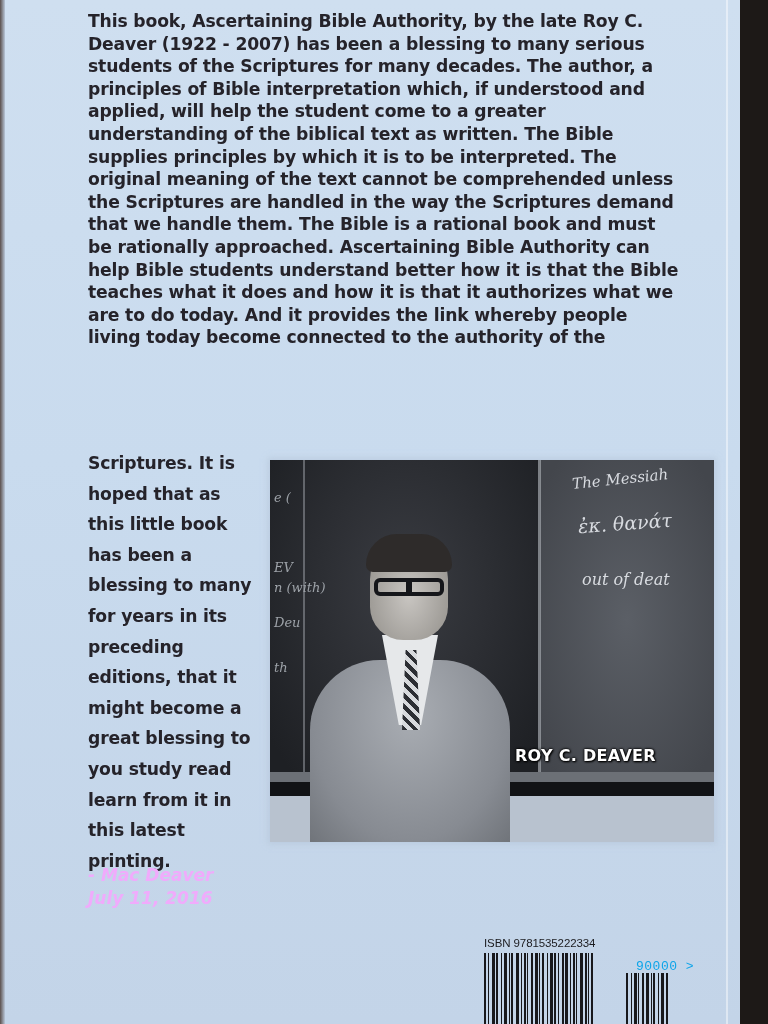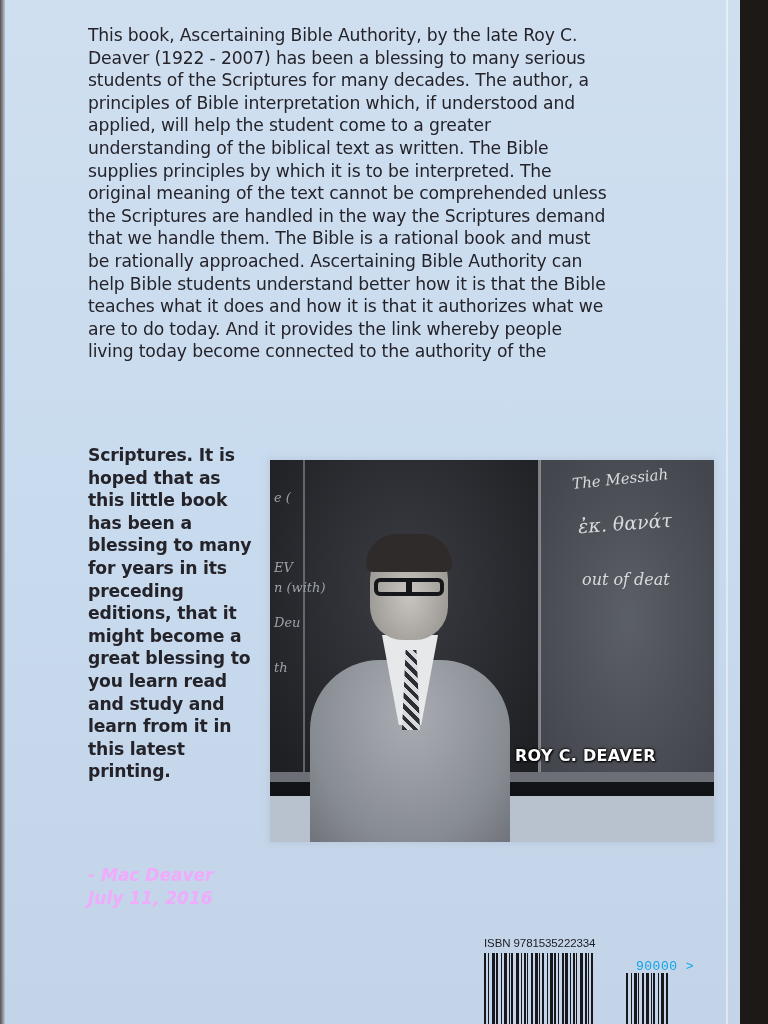--- a/index.html
+++ b/index.html
@@ -18,31 +18,31 @@
   }
   .fold-line {
     position: absolute; left: 726px; top: 0; width: 2px; height: 1024px;
     background: rgba(255,255,255,0.45);
   }
   .right-dark {
     position: absolute; left: 740px; top: 0; width: 28px; height: 1024px;
     background: #1d1917;
   }
   .blurb {
-    position: absolute; left: 88px; top: 24px; width: 632px;
-    color: #25232a; font-weight: normal; font-size: 17.2px; line-height: 22.6px;
+    position: absolute; left: 88px; top: 10px; width: 632px;
+    color: #25232a; font-weight: bold; font-size: 17.2px; line-height: 22.6px;
     letter-spacing: -0.15px;
   }
   .blurb .line { display: block; white-space: nowrap; }
   .narrow {
     position: absolute; left: 88px; top: 444px; width: 180px;
     color: #25232a; font-weight: bold; font-size: 17.2px; line-height: 22.6px;
     letter-spacing: -0.15px;
   }
-  .narrow .line { display: block; white-space: nowrap; }
+  .narrow .line { display: block; white-space: nowrap; margin-top: 8px; }
   .signature {
     position: absolute; left: 88px; top: 864px;
     color: #f0abfc; font-weight: bold; font-style: italic; font-size: 17px; line-height: 22.6px;
   }
   .signature .line { display: block; }
   .photo {
     position: absolute; left: 270px; top: 460px; width: 444px; height: 382px;
     overflow: hidden;
     background: linear-gradient(180deg, #2a2d33 0%, #33373e 60%, #2e3137 100%);
     box-shadow: 0 0 6px 2px rgba(180,195,215,0.6);
@@ -151,22 +151,21 @@
   <span class="line">Scriptures. It is</span>
   <span class="line">hoped that as</span>
   <span class="line">this little book</span>
   <span class="line">has been a</span>
   <span class="line">blessing to many</span>
   <span class="line">for years in its</span>
   <span class="line">preceding</span>
   <span class="line">editions, that it</span>
   <span class="line">might become a</span>
   <span class="line">great blessing to</span>
-  <span class="line">you learn read</span>
-  <span class="line">and study and</span>
+  <span class="line">you study read</span>
   <span class="line">learn from it in</span>
   <span class="line">this latest</span>
   <span class="line">printing.</span>
 </div>
 
 <div class="signature">
   <span class="line">- Mac Deaver</span>
   <span class="line">July 11, 2016</span>
 </div>
 

